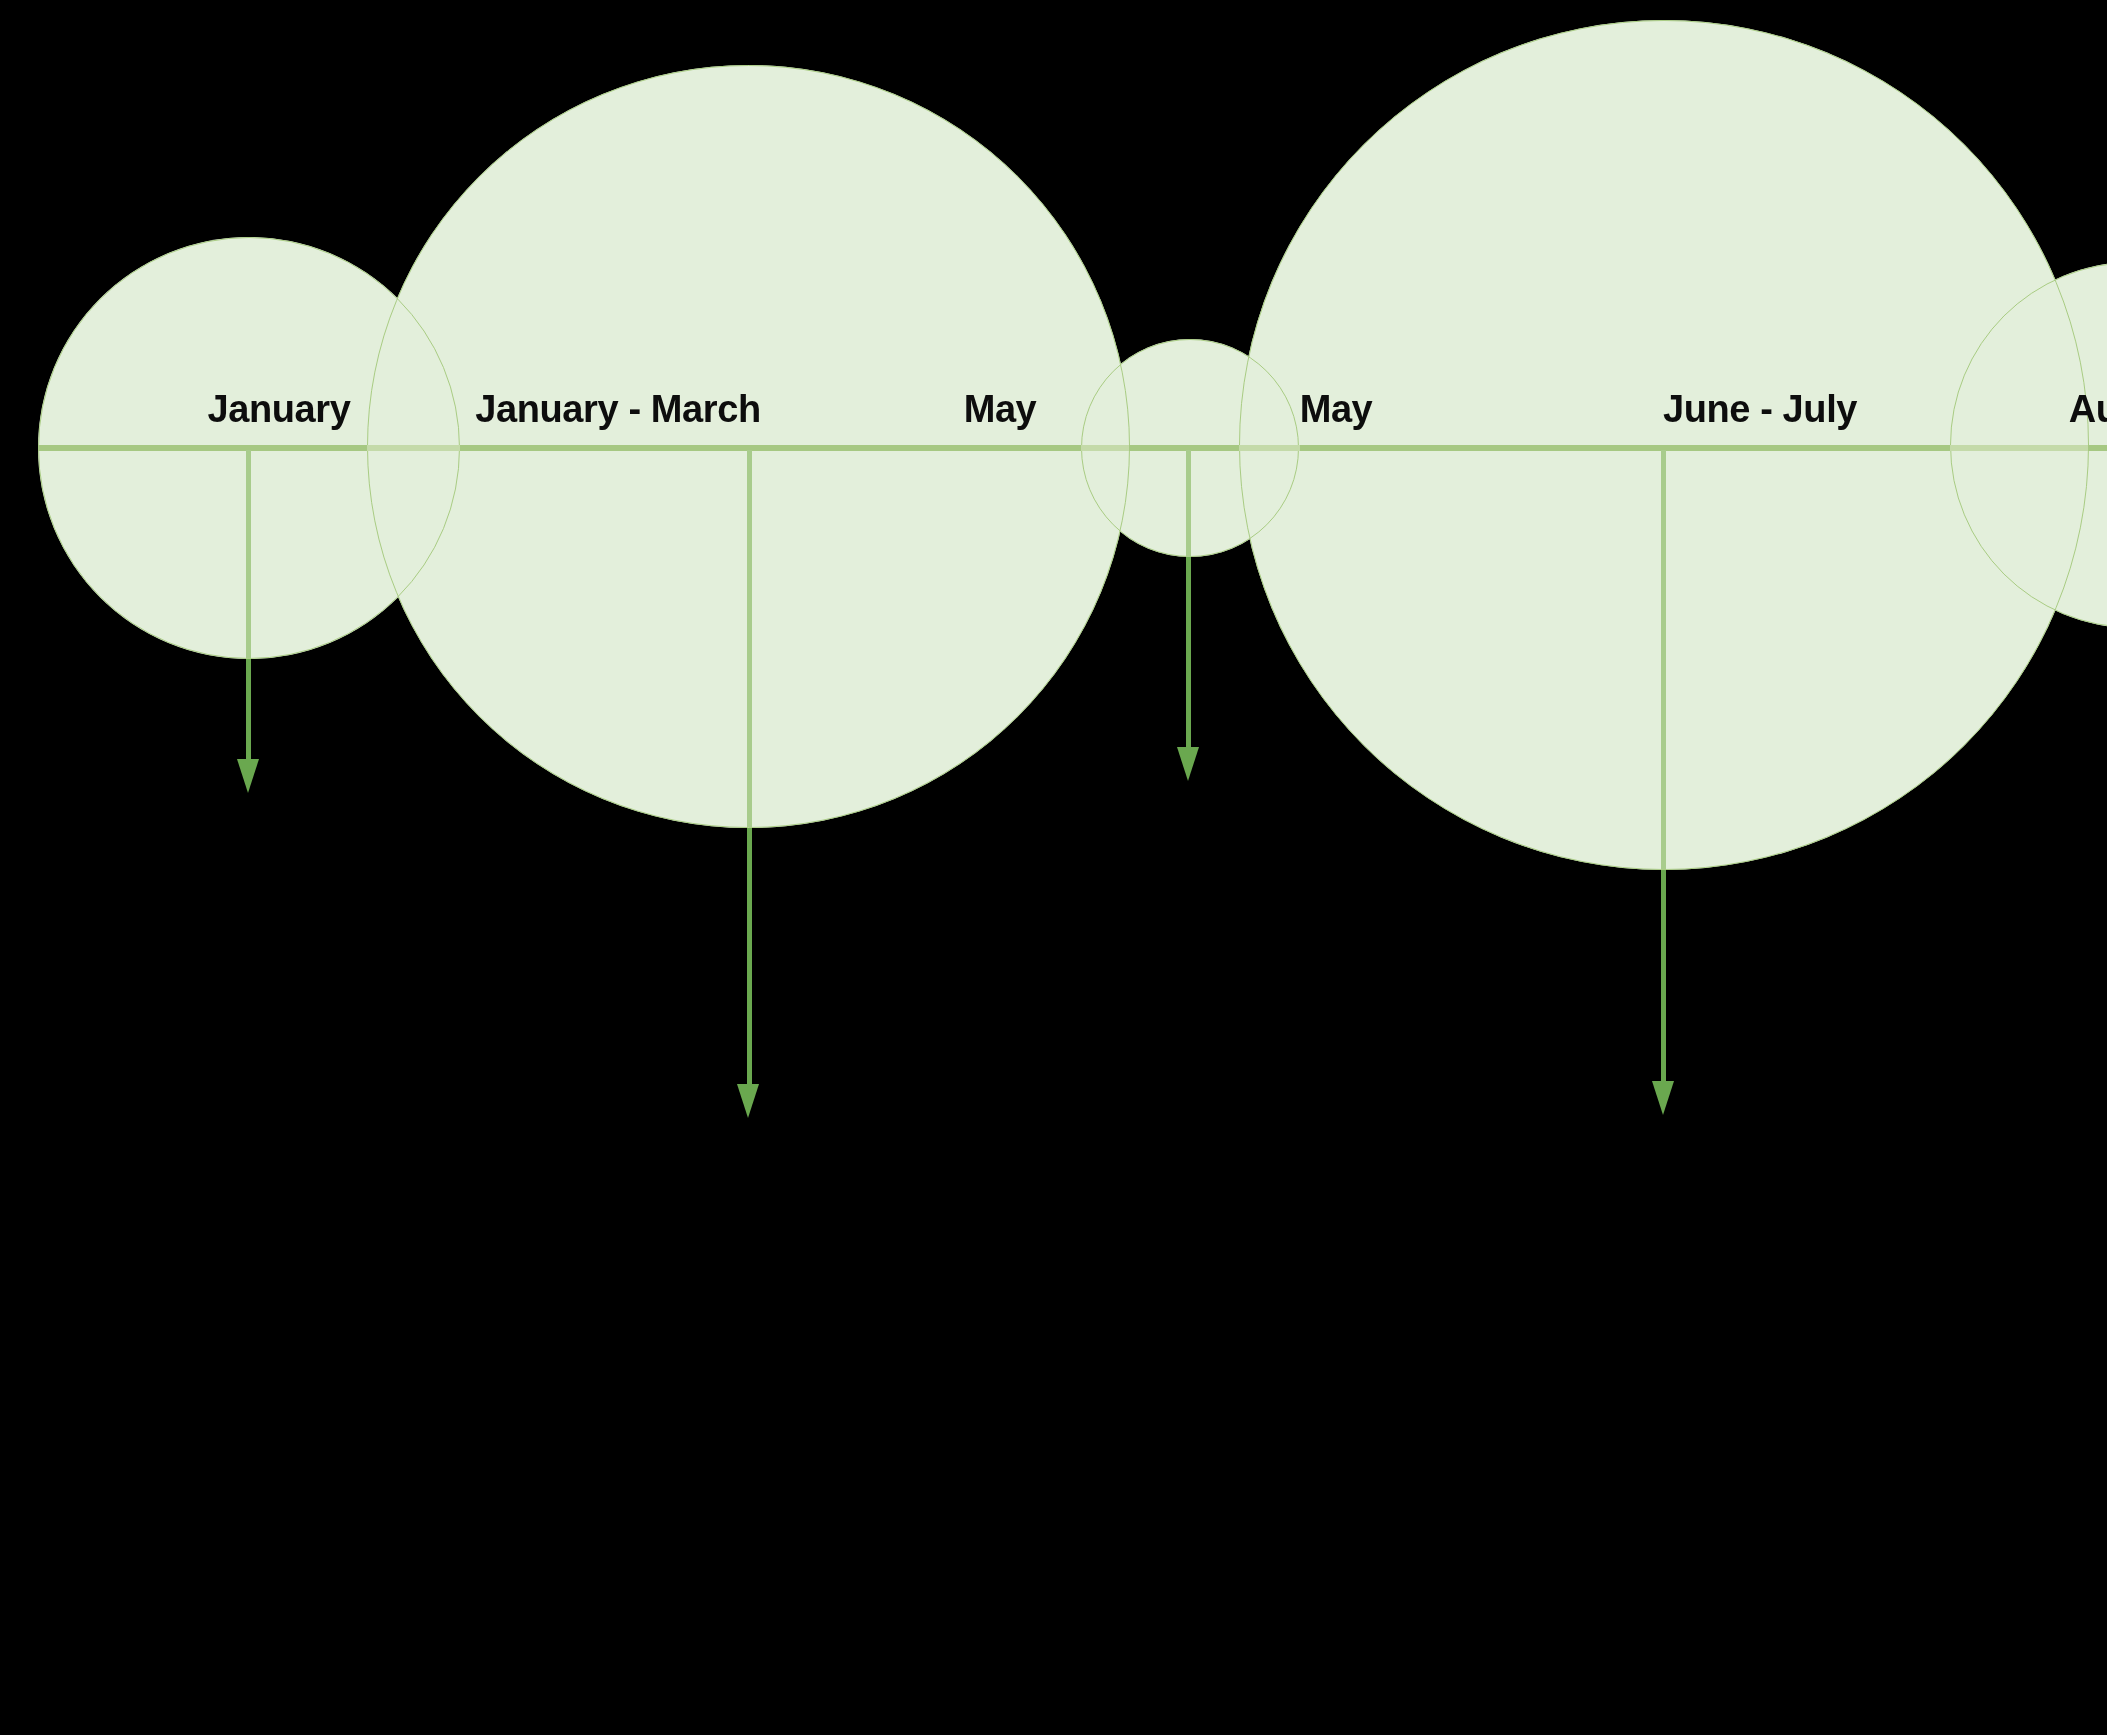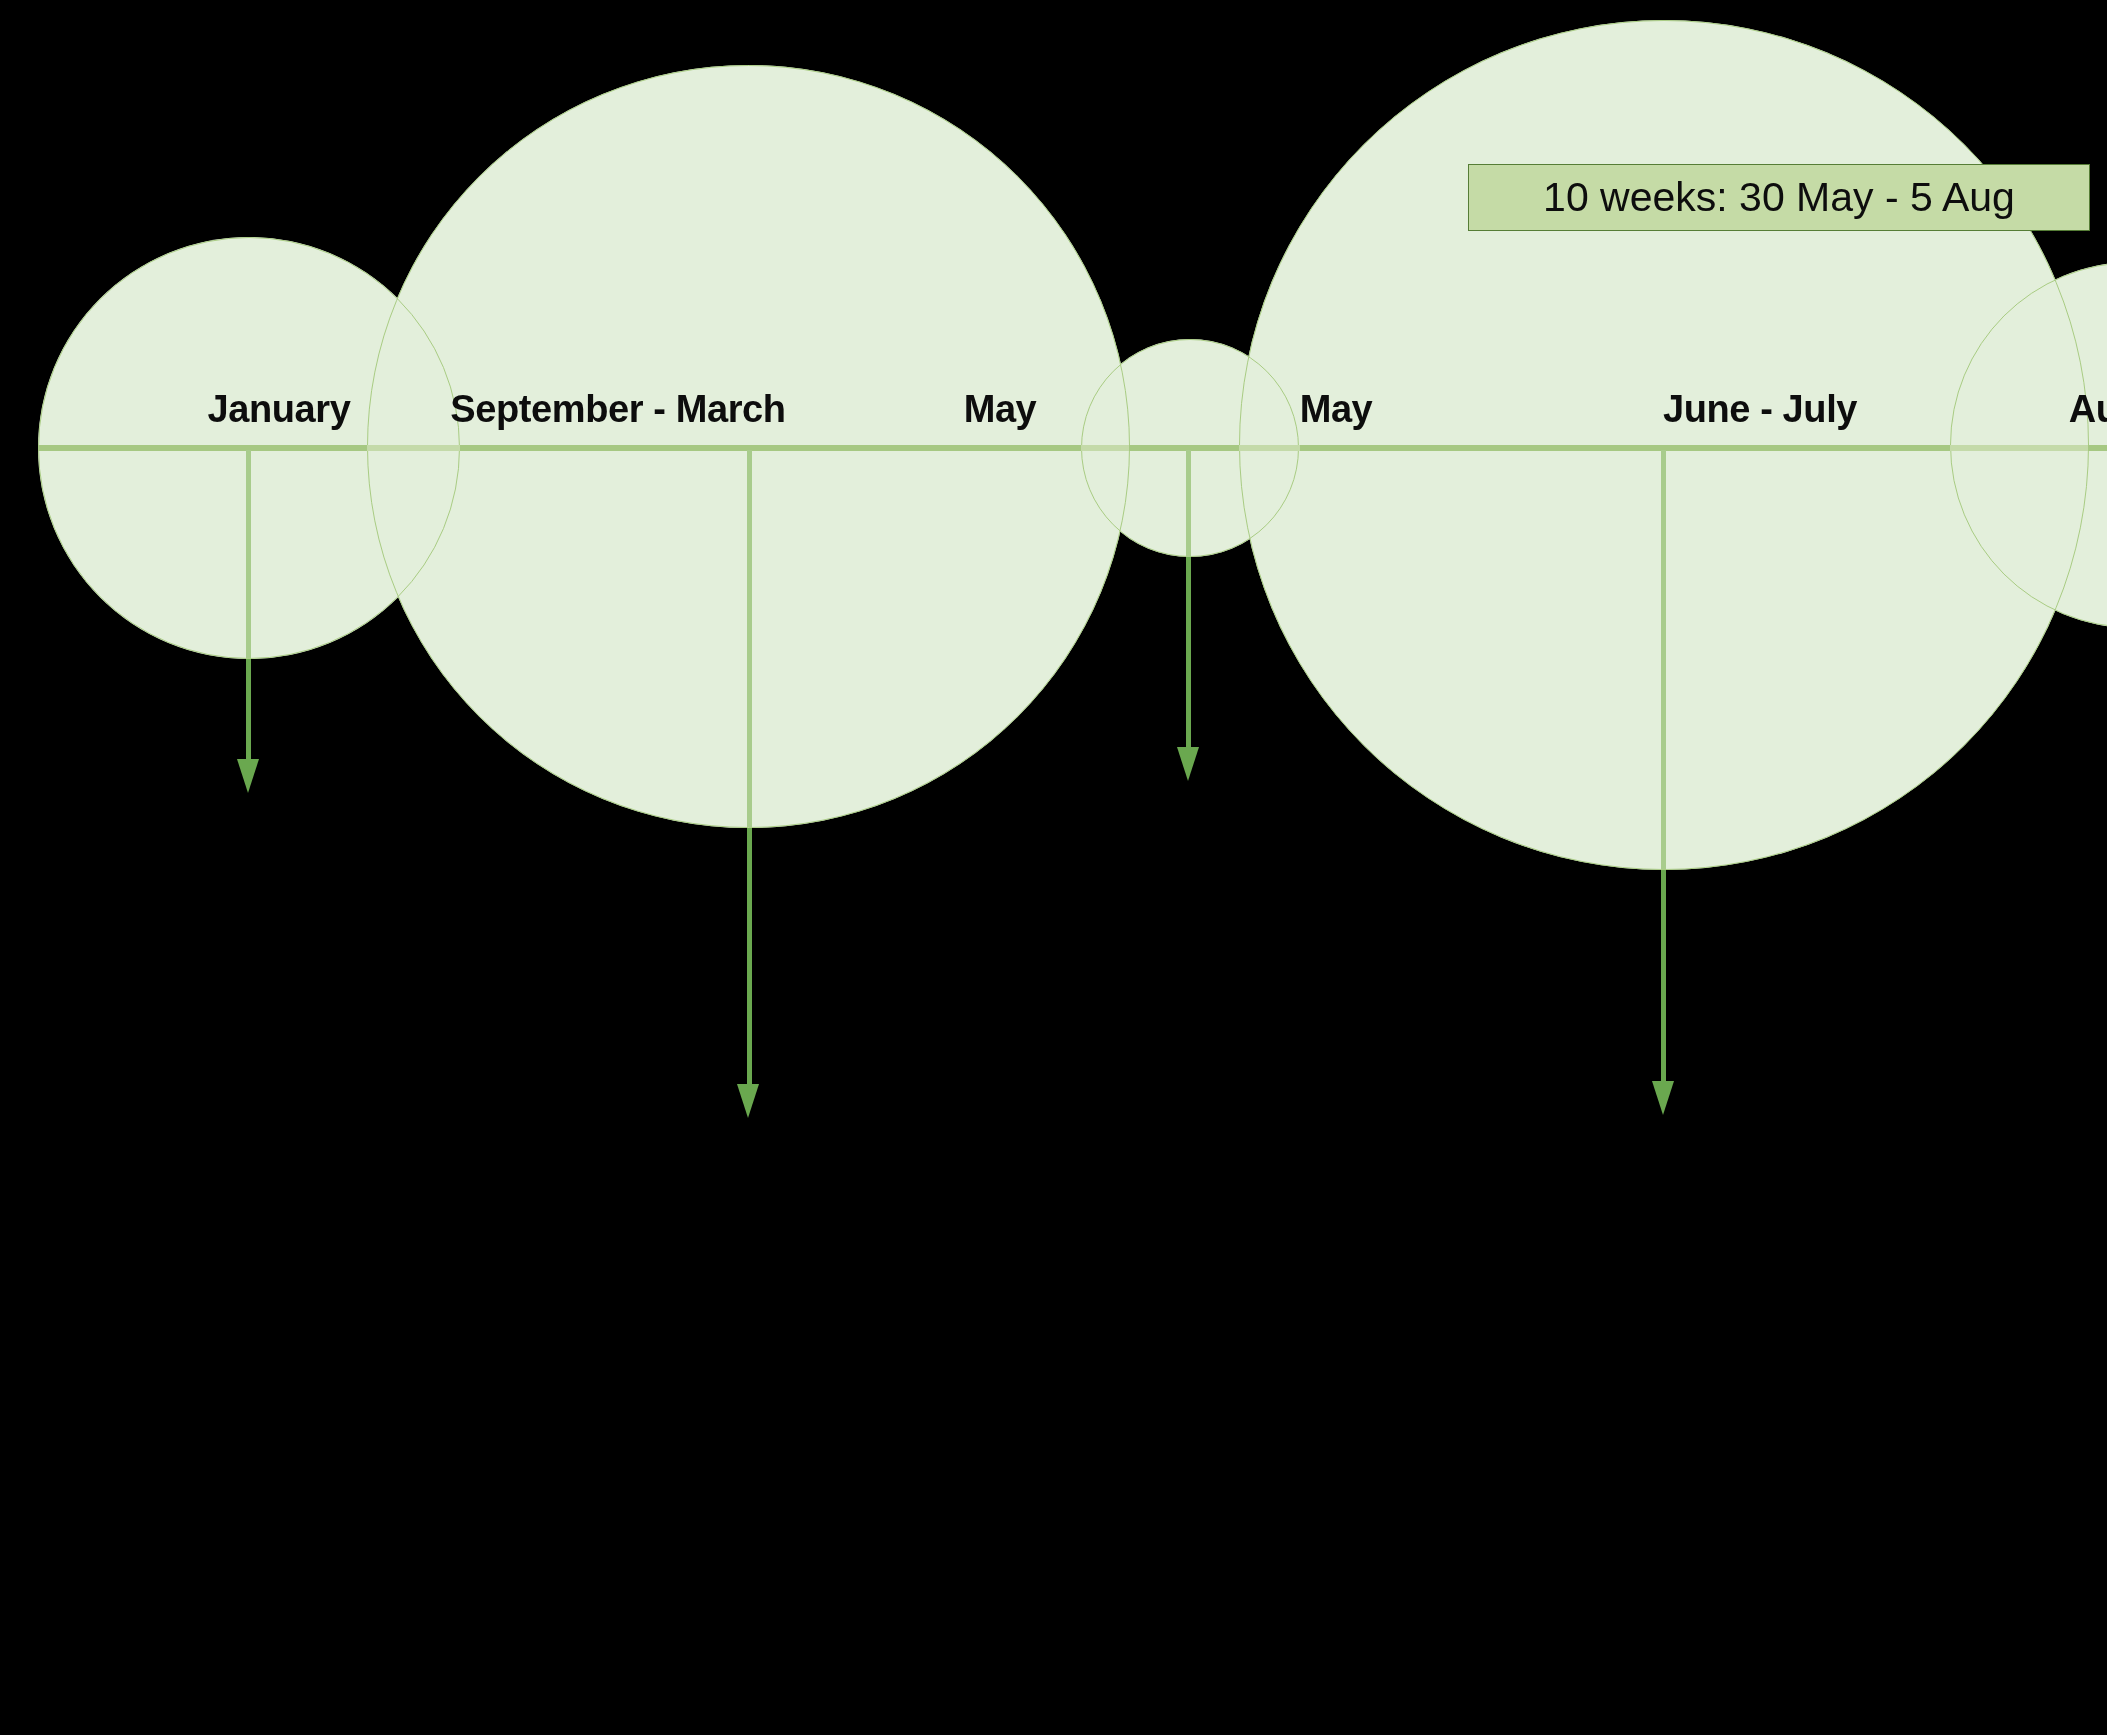--- a/index.html
+++ b/index.html
@@ -93,22 +93,21 @@
 
   <div class="v-sage" style="left:1186px; top:450px; height:107px;"></div>
   <div class="v-dark" style="left:1186px; top:557px; height:190px;"></div>
   <div class="head-down" style="left:1177px; top:747px;"></div>
 
   <div class="v-sage" style="left:1661px; top:450px; height:419px;"></div>
   <div class="v-dark" style="left:1661px; top:870px; height:212px;"></div>
   <div class="head-down" style="left:1652px; top:1081px;"></div>
 
   <div class="month-label" style="left:239px;margin-left:40px;">January</div>
-  <div class="month-label" style="left:618px;">September - March</div>
+  <div class="month-label" style="left:618px;">January - March</div>
   <div class="month-label" style="left:1000px;">May</div>
   <div class="month-label" style="left:1336px;text-align:right;">May</div>
   <div class="month-label" style="left:1760px;text-align:center;">June - July</div>
   <div class="month-label" style="left:2133px;">August</div>
 
-  <div class="callout" style="left:1468px; top:164px; width:622px; height:67px;">10 weeks: 30 May - 5 Aug</div>
 
 </div>
 
 
 </body></html>

